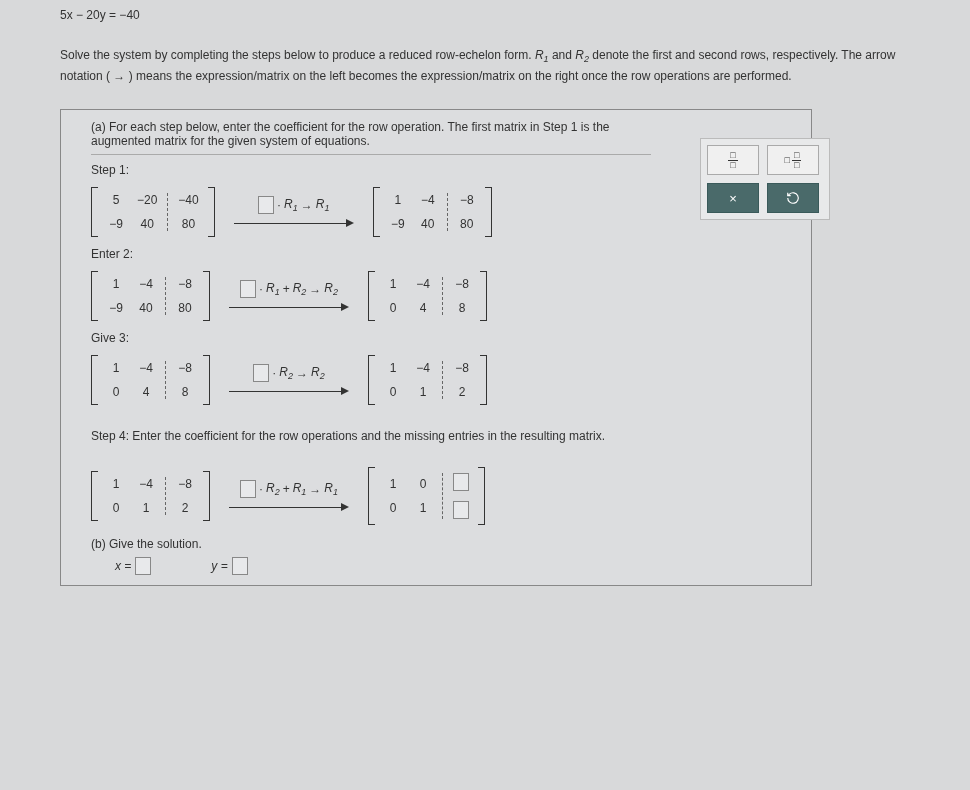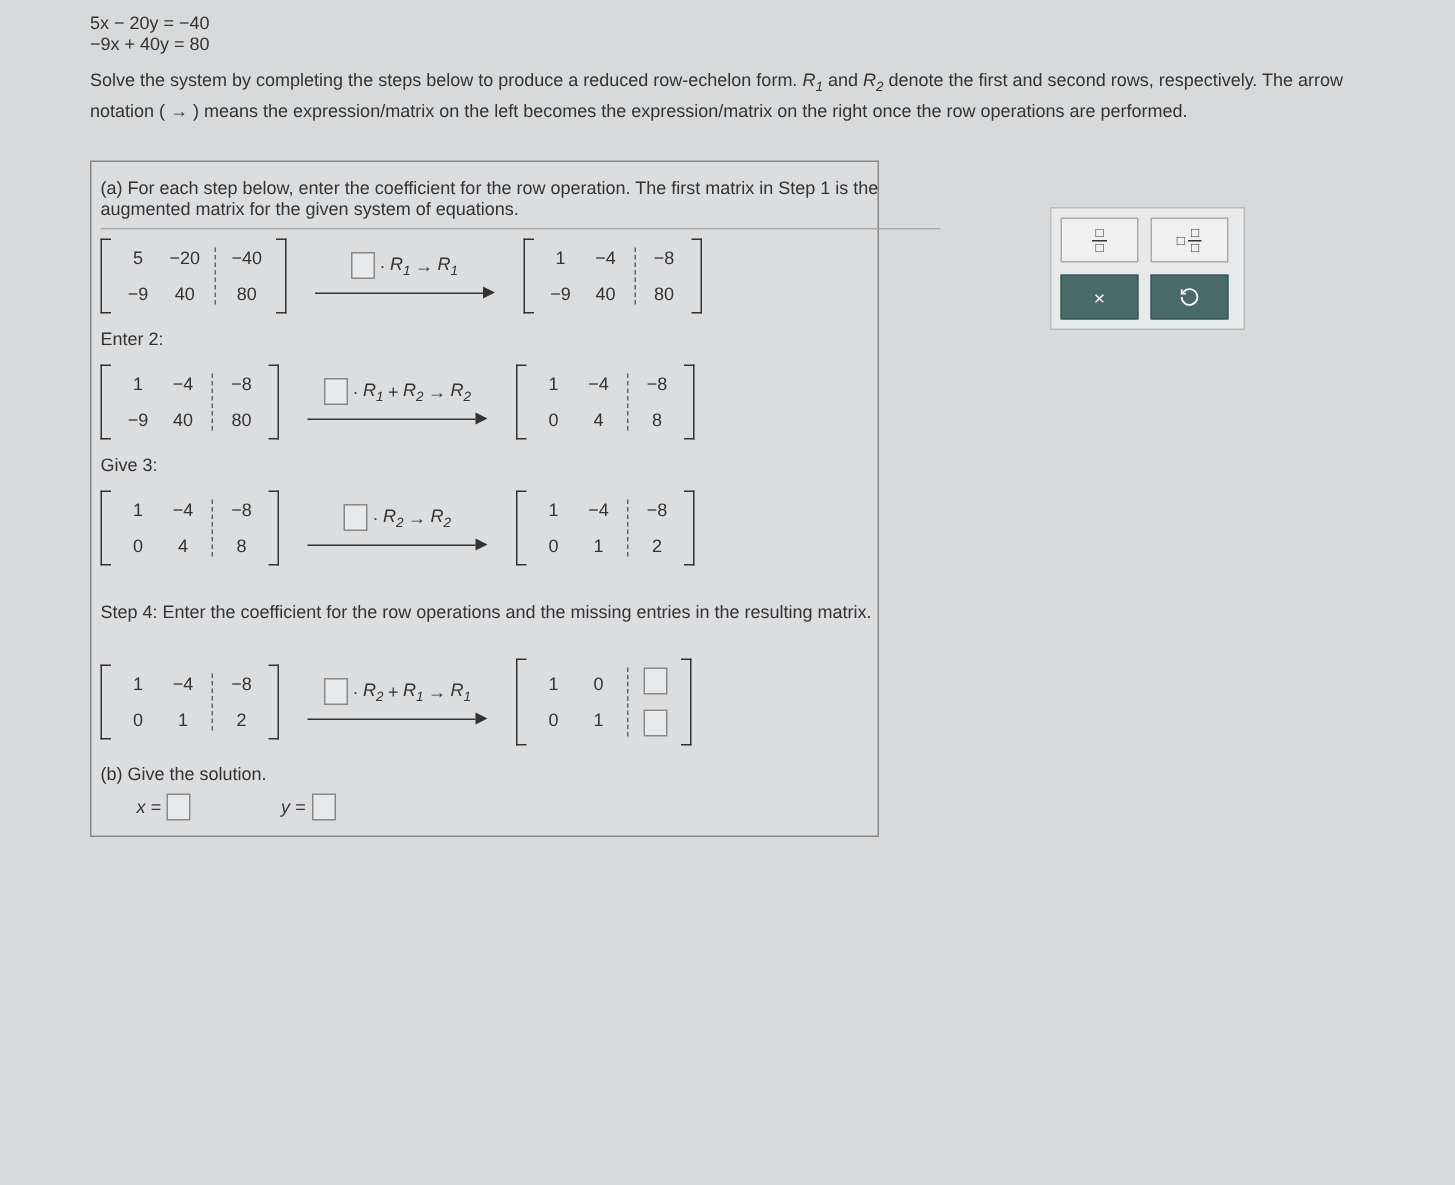--- a/index.html
+++ b/index.html
@@ -1,21 +1,21 @@
 <!DOCTYPE html>
 <html><head>
 <meta charset="utf-8">
 <style>
 * { box-sizing: border-box; margin: 0; padding: 0; }
 body { font-family: Arial, sans-serif; background: #d8d9da; width: 970px; height: 790px; overflow: hidden; font-size: 12px; color: #333; position: relative; }
 .page { padding: 8px 20px 20px 60px; }
-.equations { margin-bottom: 8px; }
+.equations { margin-bottom: 24px; }
 .instr { margin-bottom: 24px; line-height: 1.5; }
 .sub { vertical-align: sub; font-size: 9px; }
-.panel { border: 1px solid #888; background: #dcdddf; padding: 10px 6px; width: 526px; position: relative; }
+.panel { border: 1px solid #888; background: #dcdddf; padding: 10px 30px; width: 752px; position: relative; }
 .part-a { border-bottom: 1px solid #aaa; padding-bottom: 6px; margin-bottom: 6px; width: 560px; }
 .step-label { margin: 8px 0 10px 0; }
 .step-row { display: flex; align-items: center; margin-bottom: 10px; gap: 14px; }
 .matrix { display: inline-flex; align-items: center; position: relative; padding: 6px 10px; }
 .matrix::before, .matrix::after { content: ""; position: absolute; top: 0; bottom: 0; width: 6px; border-top: 1.5px solid #333; border-bottom: 1.5px solid #333; }
 .matrix::before { left: 0; border-left: 1.5px solid #333; }
 .matrix::after { right: 0; border-right: 1.5px solid #333; }
 .mcol { display: flex; flex-direction: column; align-items: center; gap: 10px; padding: 0 6px; }
 .mcol.aug { border-left: 1px dashed #666; margin-left: 4px; padding-left: 10px; justify-content: flex-end; }
 .mcell { min-width: 18px; text-align: center; }
@@ -37,31 +37,31 @@
 .frac .n { border-bottom: 1px solid #333; padding: 0 2px; }
 .frac .d { padding: 0 2px; }
 svg.reset { width: 14px; height: 14px; }
 </style>
 </head>
 <body>
 
 <div class="page">
   <div class="equations">
     <div>5x − 20y = −40</div>
-    <div>−9x + 40y = 80</div>
   </div>
 
   <div class="instr">
     <span>Solve the system by completing the steps below to produce a reduced row-echelon form. </span><i><span>R</span><span class="sub">1</span></i><span> and </span><i><span>R</span><span class="sub">2</span></i><span> denote the first and second rows, respectively. The arrow</span><br>
     <span>notation ( → ) means the expression/matrix on the left becomes the expression/matrix on the right once the row operations are performed.</span>
   </div>
 
   <div class="panel">
     <div class="part-a">(a) For each step below, enter the coefficient for the row operation. The first matrix in Step 1 is the augmented matrix for the given system of equations.</div>
 
+    <div class="step-label">Step 1:</div>
     <div class="step-row">
       <div class="matrix">
         <div class="mcol">
             <span class="mcell">5</span>
             <span class="mcell">−9</span>
           </div>
         <div class="mcol">
             <span class="mcell">−20</span>
             <span class="mcell">40</span>
           </div>

